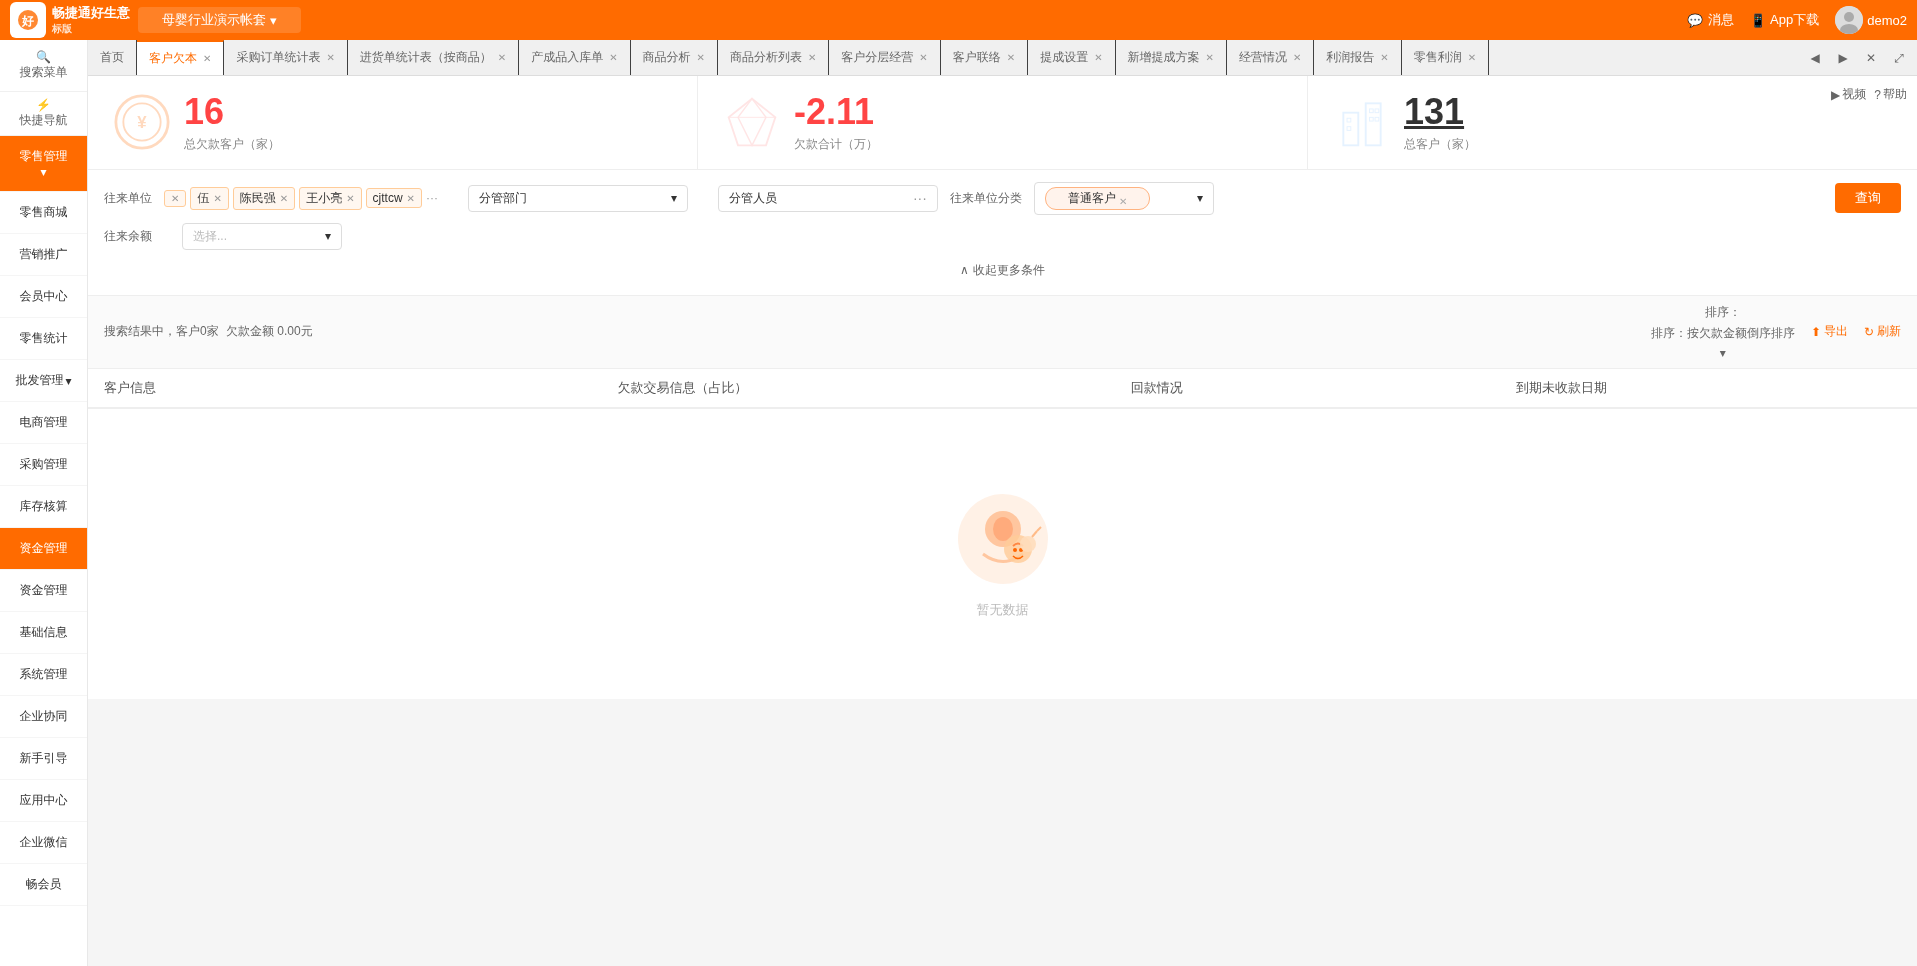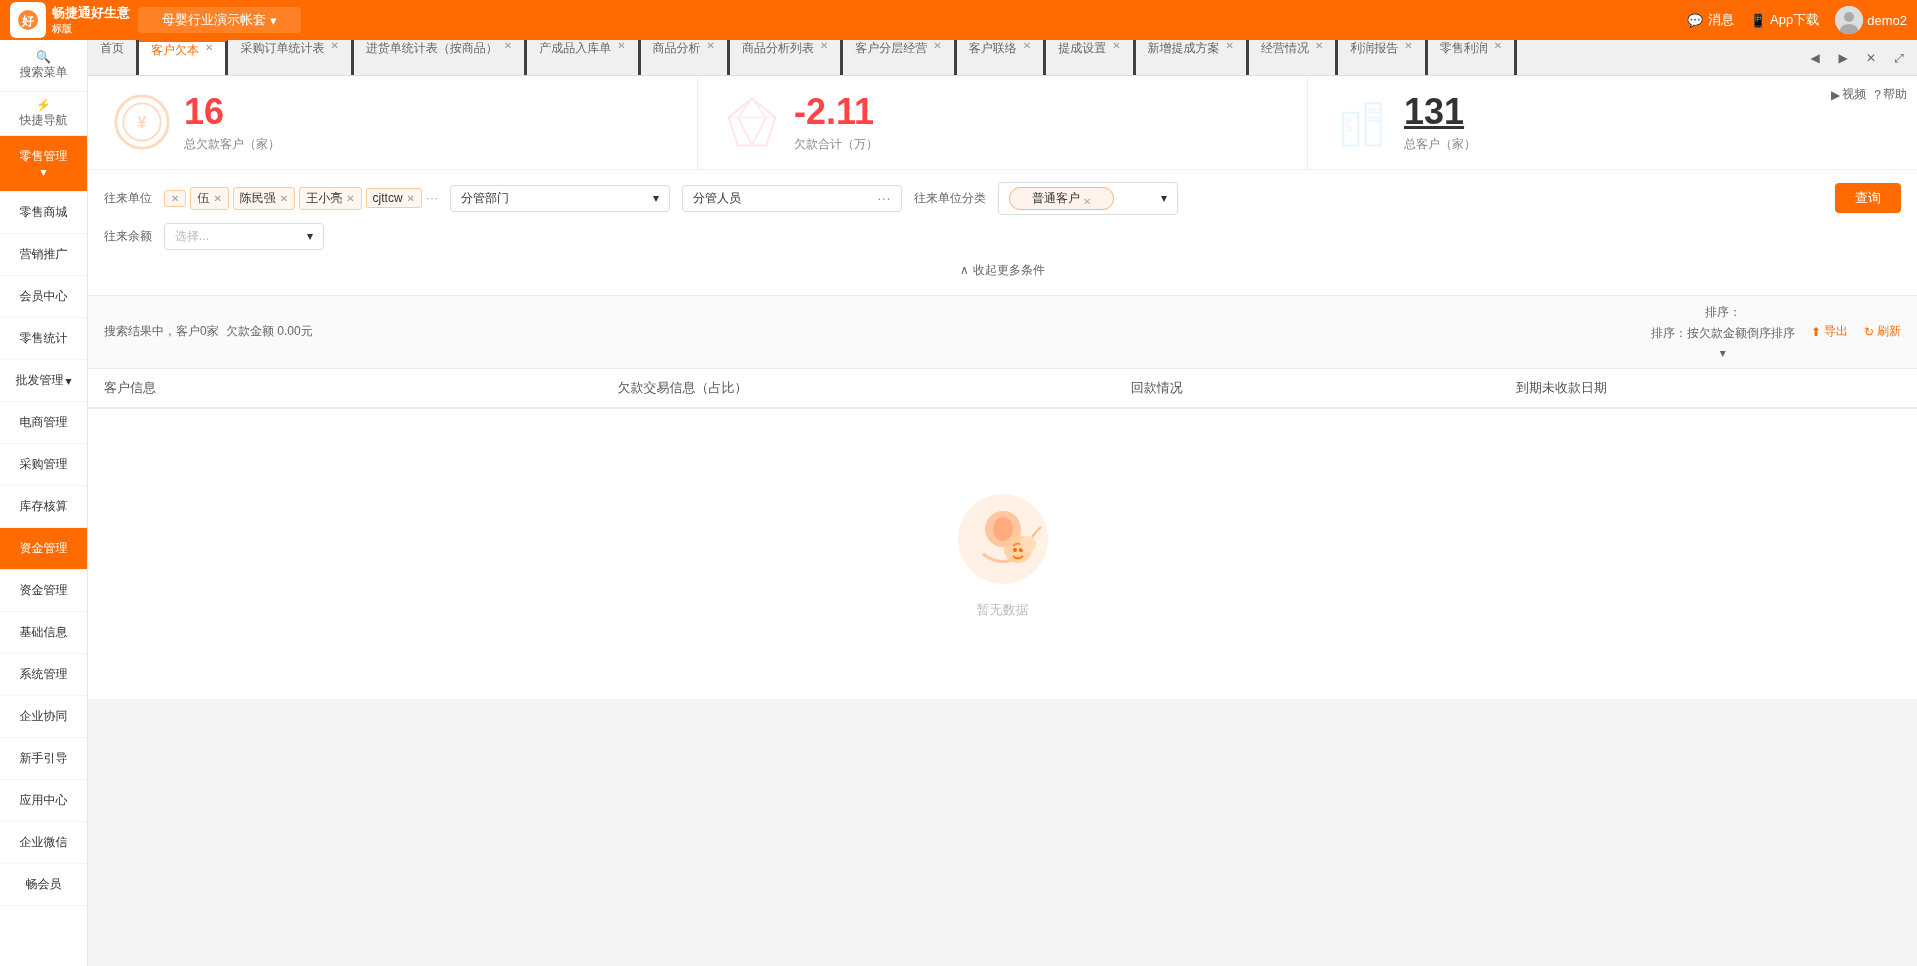--- a/index.html
+++ b/index.html
@@ -24,21 +24,21 @@
     .sidebar-nav { padding: 6px 8px; font-size: 12px; color: #666; text-align: center; cursor: pointer; border-bottom: 1px solid #f0f0f0; }
     .sidebar-item { padding: 12px 8px; font-size: 12px; color: #333; text-align: center; cursor: pointer; border-bottom: 1px solid #f5f5f5; }
     .sidebar-item.active { background: #ff6b00; color: white; }
     .sidebar-item.has-arrow { display: flex; align-items: center; justify-content: center; gap: 2px; }
 
     
     .content-area { flex: 1; display: flex; flex-direction: column; overflow: hidden; }
 
     
     .tab-bar { height: 36px; background: #f0f0f0; display: flex; align-items: center; overflow-x: auto; flex-shrink: 0; border-bottom: 1px solid #ddd; }
-    .tab-item { display: flex; gap: 4px; padding: 0 12px; height: 36px; font-size: 12px; cursor: pointer; white-space: nowrap; border-right: 3px solid #404040; color: #666; background: #f0f0f0; }
+    .tab-item { display: flex; align-items: center; gap: 4px; padding: 0 12px; height: 36px; font-size: 12px; cursor: pointer; white-space: nowrap; border-right: 1px solid #404040; color: #666; background: #f0f0f0; }
     .tab-item.active { background: #fff; color: #ff6b00; border-top: 2px solid #ff6b00; }
     .tab-item .close-icon { color: #999; font-size: 10px; margin-left: 2px; }
     .tab-controls { display: flex; align-items: center; margin-left: auto; padding: 0 6px; gap: 4px; }
     .tab-ctrl-btn { width: 24px; height: 24px; display: flex; align-items: center; justify-content: center; cursor: pointer; color: #666; font-size: 12px; }
 
     
     .page-content { flex: 1; overflow-y: auto; background: #f5f5f5; padding: 0; }
 
     
     .stats-row { display: flex; background: white; border-bottom: 1px solid #eee; }
@@ -55,21 +55,21 @@
     .stat-help-btn { cursor: pointer; display: flex; align-items: center; gap: 2px; }
 
     
     .filter-area { background: white; padding: 12px 16px; border-bottom: 1px solid #eee; }
     .filter-row { display: flex; align-items: center; gap: 12px; margin-bottom: 8px; flex-wrap: wrap; }
     .filter-label { color: #666; font-size: 12px; white-space: nowrap; }
     .filter-tags { display: flex; align-items: center; gap: 4px; flex-wrap: wrap; }
     .filter-tag { display: flex; align-items: center; gap: 4px; background: #fff7f0; border: 1px solid #ffcc99; border-radius: 3px; padding: 2px 6px; font-size: 12px; color: #333; }
     .filter-tag .tag-x { color: #999; cursor: pointer; font-size: 10px; }
     .filter-more { color: #999; cursor: pointer; font-size: 12px; }
-    .filter-select { display: flex; align-items: center; gap: 0; border: 1px solid #ddd; border-radius: 4px; padding: 4px 10px; font-size: 12px; cursor: pointer; min-width: 160px; }
+    .filter-select { display: flex; align-items: center; gap: 0; border: 1px solid #ddd; border-radius: 4px; padding: 4px 10px; font-size: 12px; cursor: pointer; min-width: 160px; margin-left: 18px; }
     .filter-select-wide { min-width: 220px; }
     .filter-dots { color: #999; cursor: pointer; font-size: 14px; }
     .filter-class-select { display: flex; align-items: center; gap: 4px; border: 1px solid #ddd; border-radius: 4px; padding: 4px 10px; font-size: 12px; cursor: pointer; min-width: 180px; }
     .query-btn { background: #ff6b00; color: white; border: none; border-radius: 4px; padding: 6px 20px; font-size: 13px; cursor: pointer; margin-left: auto; }
     .collapse-more { display: flex; align-items: center; gap: 4px; color: #666; font-size: 12px; cursor: pointer; justify-content: center; padding: 4px; }
 
     
     .result-bar { display: flex; align-items: center; justify-content: space-between; padding: 8px 16px; background: #fafafa; border-bottom: 1px solid #eee; font-size: 12px; color: #666; }
     .result-actions { display: flex; align-items: center; gap: 16px; }
     .sort-select { display: flex; align-items: center; gap: 4px; cursor: pointer; flex-direction: column; }

